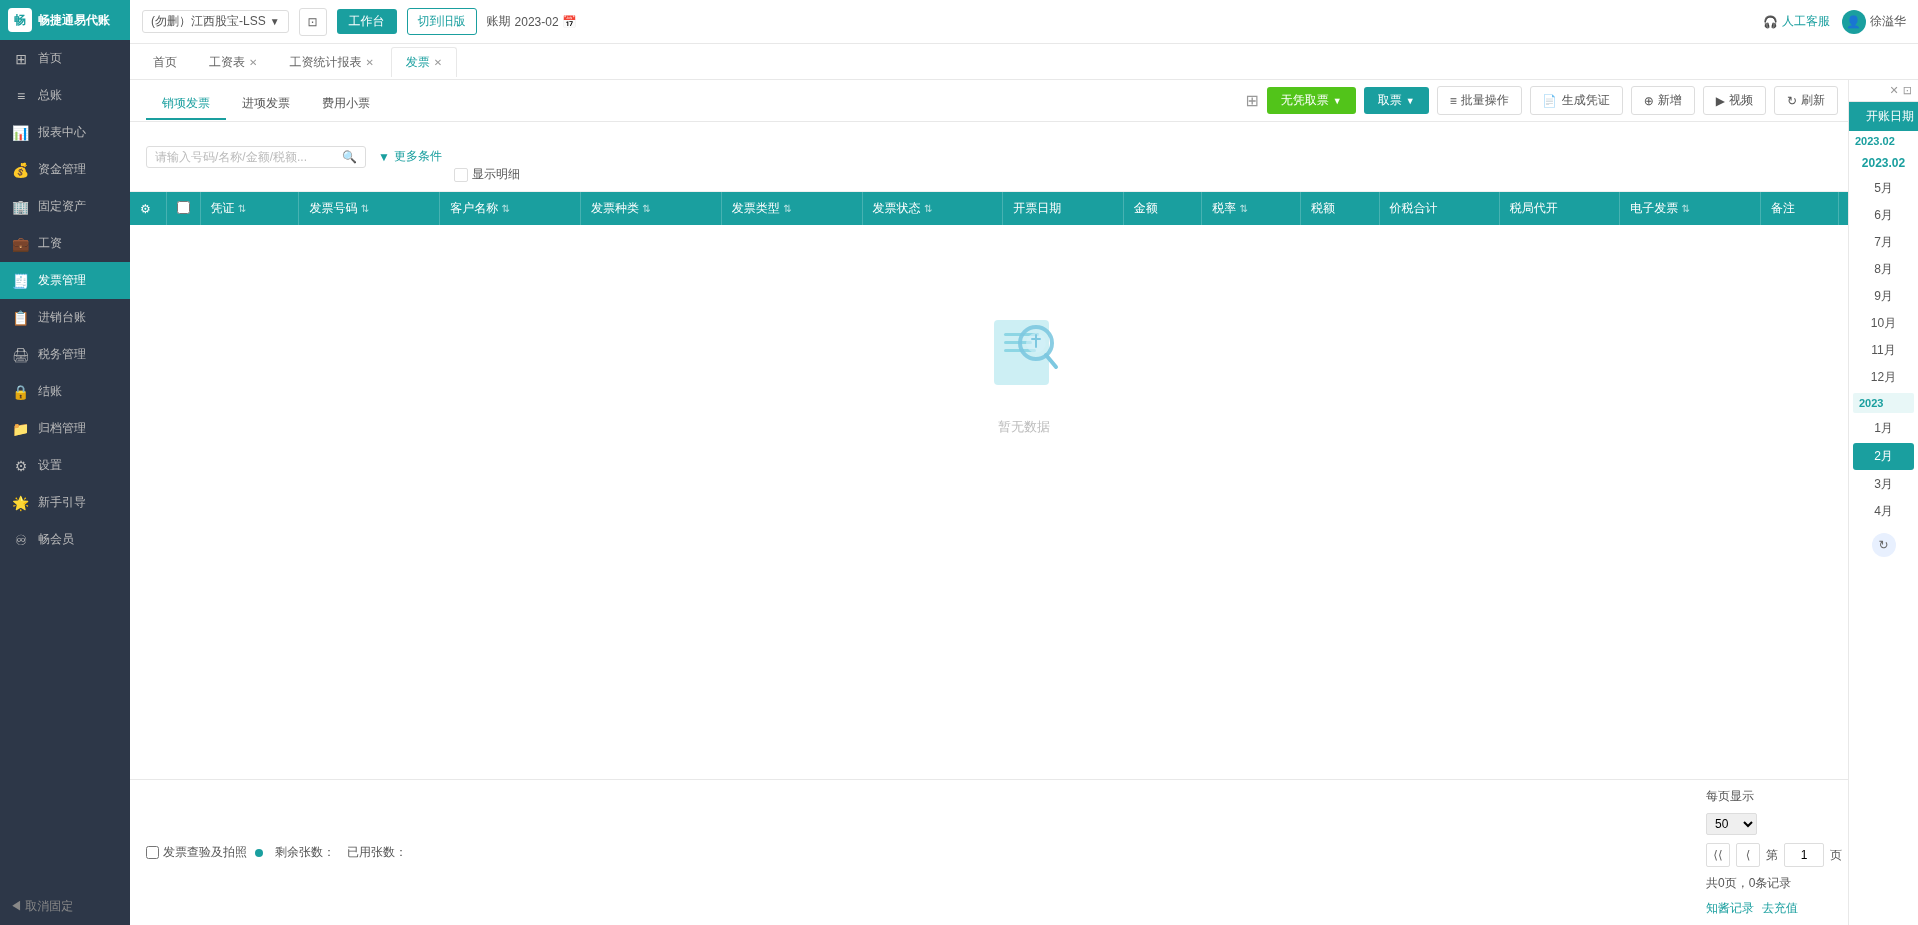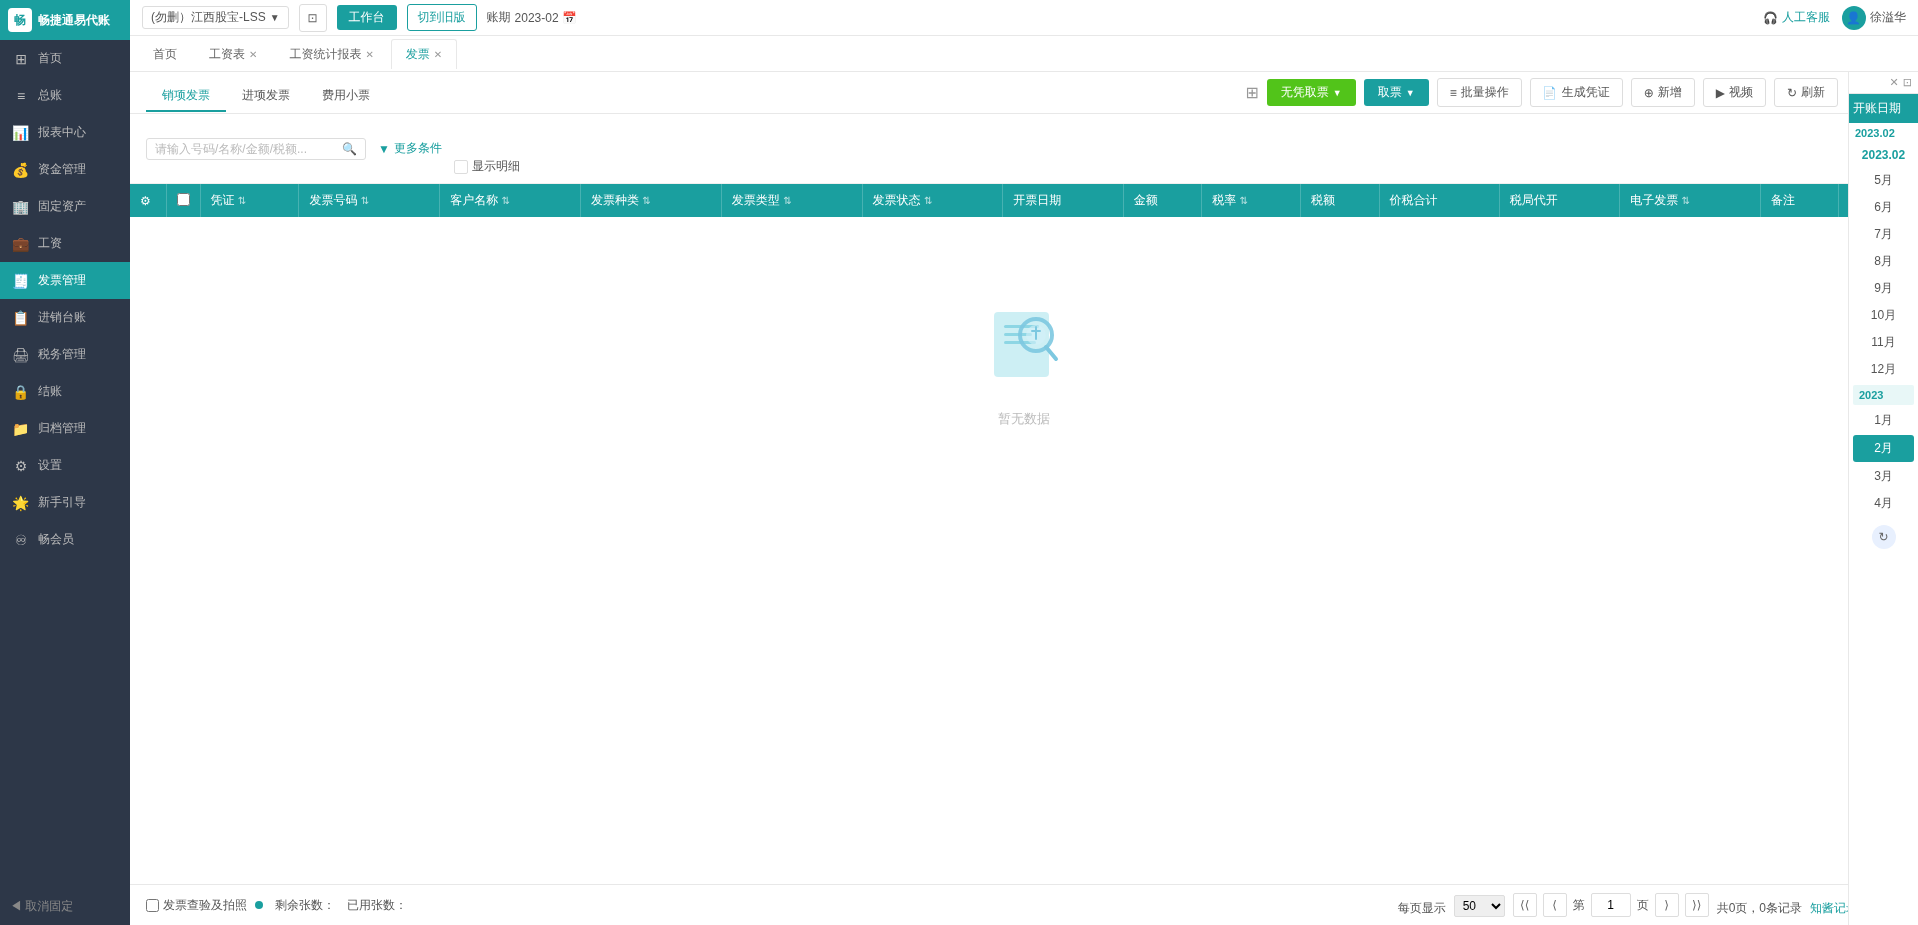--- a/index.html
+++ b/index.html
@@ -63,21 +63,21 @@
       flex: 1;
       display: flex;
       flex-direction: column;
       height: 100%;
       overflow: hidden;
     }
 
     
     .topbar {
       background: #fff;
-      height: 36px;
+      height: 44px;
       display: flex;
       align-items: center;
       padding: 0 12px;
       border-bottom: 1px solid #e8e8e8;
       gap: 10px;
     }
     .topbar-company {
       display: flex;
       align-items: center;
       gap: 4px;
@@ -319,21 +319,21 @@
     
     .footer {
       border-top: 1px solid #e8e8e8;
       padding: 8px 16px;
       display: flex;
       align-items: center;
       gap: 16px;
       background: #fff;
     }
     .footer-left { display: flex; align-items: flex-start; gap: 12px; color: #555; font-size: 12px; }
-    .footer-right { margin-left: auto; display: flex; align-items: flex-end; gap: 8px; color: #555; font-size: 12px; }
+    .footer-right { margin-left: auto; display: flex; align-items: flex-start; gap: 8px; color: #555; font-size: 12px; flex-direction: column; }
     .pagination { display: flex; align-items: center; gap: 6px; }
     .page-btn {
       width: 24px; height: 24px;
       border: 1px solid #ddd;
       border-radius: 2px;
       display: flex; align-items: center; justify-content: center;
       cursor: pointer;
       color: #666;
       background: #fff;
     }
@@ -364,21 +364,21 @@
       border-left: 1px solid #e8e8e8;
       display: flex;
       flex-direction: column;
       overflow-y: auto;
       z-index: 10;
     }
     .date-panel-header {
       background: #1a9f9f;
       color: #fff;
       padding: 6px 4px;
-      text-align: left;
+      text-align: right;
       font-size: 12px;
       cursor: pointer;
     }
     .month-item {
       padding: 5px 8px;
       cursor: pointer;
       color: #555;
       font-size: 12px;
       text-align: center;
     }

